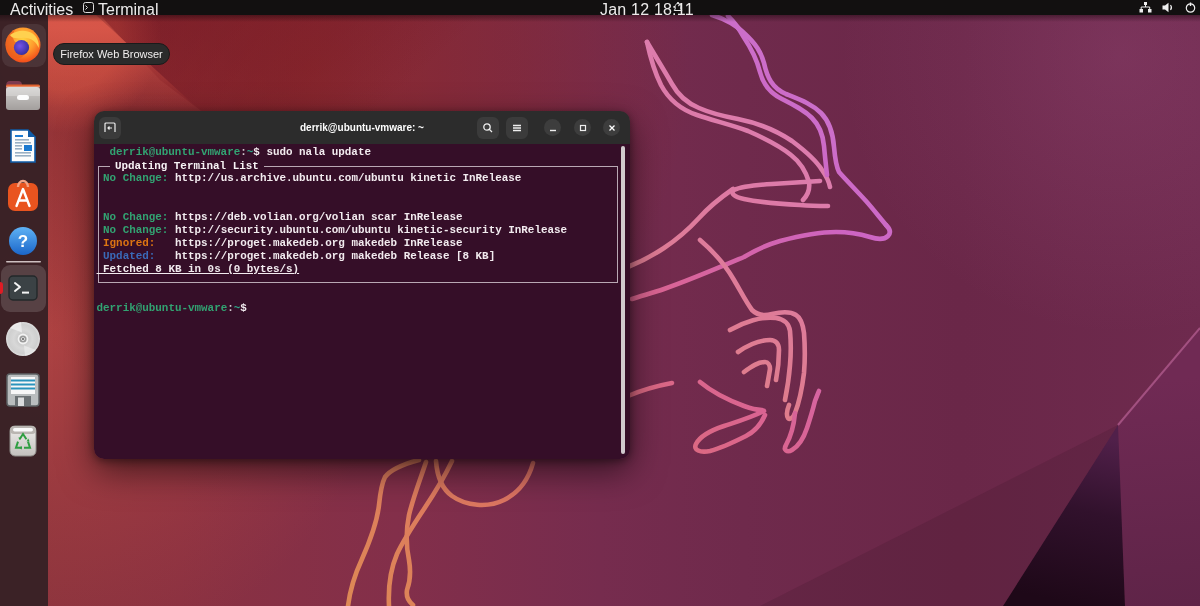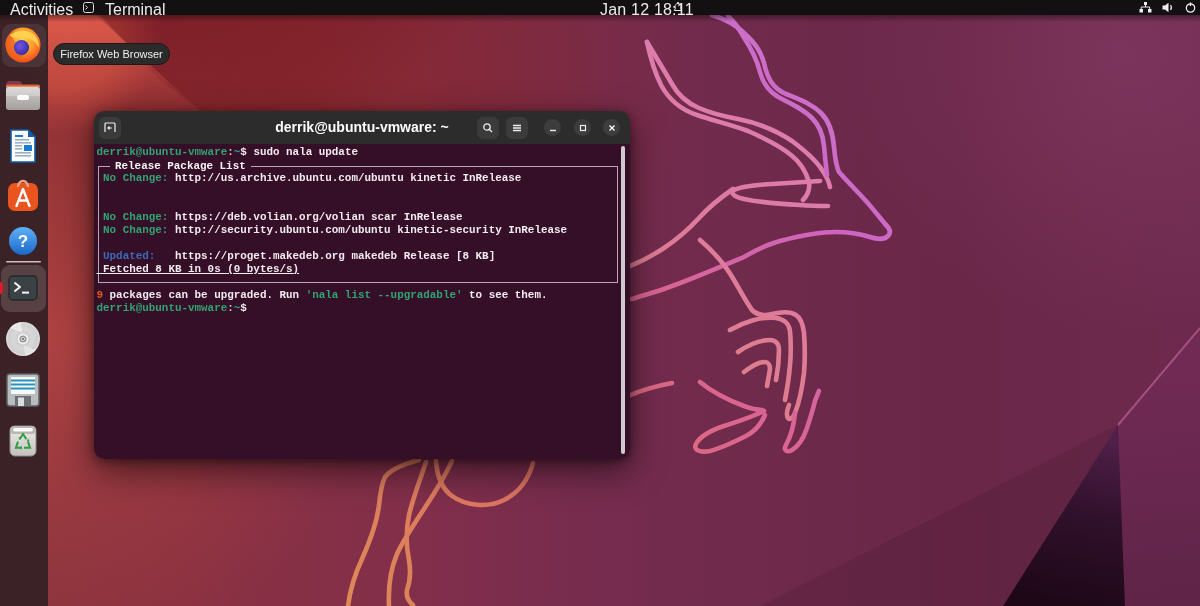--- a/index.html
+++ b/index.html
@@ -2,31 +2,31 @@
 <html><head>
 <meta charset="utf-8">
 <style>
   html,body{margin:0;padding:0;width:1200px;height:606px;overflow:hidden;background:#000;}
   *{box-sizing:border-box;}
   body{font-family:"Liberation Sans",sans-serif;position:relative;}
   #wall{position:absolute;left:0;top:0;z-index:0;}
   
   #topbar{position:absolute;left:0;top:0;width:1200px;height:15px;background:#121010;z-index:30;color:#eceaea;font-size:16px;}
   #topbar .act{position:absolute;left:10px;top:1px;}
-  #topbar .appname{position:absolute;left:98px;top:1px;margin-left:7px;}
+  #topbar .appname{position:absolute;left:98px;top:1px;}
   #topbar .clock{position:absolute;left:600px;top:1px;letter-spacing:0.2px;}
   #barshadow{position:absolute;left:0;top:15px;width:1200px;height:7px;z-index:29;background:linear-gradient(rgba(20,5,10,0.45),rgba(20,5,10,0));}
   
   #dock{position:absolute;left:0;top:15px;width:48px;height:591px;background:rgba(55,33,37,0.96);z-index:20;}
   
   #tooltip{position:absolute;left:53px;top:31px;width:117px;height:22px;background:#2b2b2b;border:1px solid #1a1a1a;border-radius:11px;z-index:40;color:#f0eeee;font-size:11px;line-height:21px;text-align:center;margin-top:12px;}
   
   #term{position:absolute;left:94px;top:111px;width:536px;height:348px;z-index:25;border-radius:10px;box-shadow:0 12px 34px rgba(0,0,0,0.55),0 2px 8px rgba(0,0,0,0.4);}
   #thead{position:absolute;left:0;top:0;width:536px;height:33px;background:#2c2c2c;border-radius:10px 10px 0 0;}
-  #ttitle{position:absolute;left:0;top:0;width:536px;height:33px;line-height:33px;text-align:center;color:#fdfdfd;font-size:14px;font-weight:bold;}
+  #ttitle{position:absolute;left:0;top:0;width:536px;height:33px;line-height:33px;text-align:center;color:#fdfdfd;font-size:10px;font-weight:bold;}
   .hbtn{position:absolute;top:6px;width:22px;height:22px;background:#3b3b3b;border-radius:6px;}
   .cbtn{position:absolute;top:8px;width:17px;height:17px;background:#3d3d3d;border-radius:50%;}
   #tbody{position:absolute;left:0;top:33px;width:536px;height:315px;background:#350e28;border-radius:0 0 10px 10px;}
   #scrollbar{position:absolute;left:527px;top:2px;width:4px;height:308px;background:#cfc9cd;border-radius:2px;}
   
   .trow{position:absolute;left:2.5px;white-space:pre;font-family:"Liberation Mono",monospace;font-size:10.9px;font-weight:700;line-height:13px;color:#f2ebef;}
   .g{color:#32a372;} .o{color:#dd7512;} .b{color:#3a6ab8;} .r{color:#e0591c;}
   .t{color:#2fa78a;} .w{color:#f2ebef;} .gy{color:#cfc4cc;}
   #nalabox{position:absolute;left:3.5px;top:21.5px;width:520px;height:117px;border:1px solid #b9a8b4;}
   #nalatitle{position:absolute;left:16px;top:15.5px;background:#350e28;padding:0 5px;font-family:"Liberation Mono",monospace;font-size:10.9px;font-weight:700;color:#f7f3f5;line-height:12px;z-index:2;}
@@ -318,23 +318,23 @@
         <rect x="3.5" y="3.5" width="5" height="5" fill="none" stroke="#eee" stroke-width="1.2"></rect>
       </svg>
     <div class="cbtn" style="left:509px;"></div>
     <svg style="position:absolute;left:512px;top:11px" width="12" height="12" viewBox="0 0 12 12">
         <path d="M3.5,3.5 L8.5,8.5 M8.5,3.5 L3.5,8.5" stroke="#fff" stroke-width="1.3"></path>
       </svg>
   </div>
   <div id="tbody">
     <div id="scrollbar"></div>
     <div id="nalabox"></div>
-    <div id="nalatitle">Release Package List</div>
-    <div class="trow" style="top:2px;"><span class="g">derrik@ubuntu-vmware</span><span class="gy">:</span><span class="t">~</span><span class="w">$ sudo nala update</span></div>
+    <div id="nalatitle">Updating Terminal List</div>
+    <div class="trow" style="top:2px;margin-left:13px;"><span class="g">derrik@ubuntu-vmware</span><span class="gy">:</span><span class="t">~</span><span class="w">$ sudo nala update</span></div>
     <div class="trow" style="top:28px;"><span class="g"> No Change:</span> http://us.archive.ubuntu.com/ubuntu kinetic InRelease</div>
     <div class="trow" style="top:67px;"><span class="g"> No Change:</span> https://deb.volian.org/volian scar InRelease</div>
     <div class="trow" style="top:80px;"><span class="g"> No Change:</span> http://security.ubuntu.com/ubuntu kinetic-security InRelease</div>
+    <div class="trow" style="top:93px;"><span class="o"> Ignored:  </span> https://proget.makedeb.org makedeb InRelease</div>
     <div class="trow" style="top:106px;"><span class="b"> Updated:  </span> https://proget.makedeb.org makedeb Release [8 KB]</div>
     <div class="trow" style="top:119px;text-decoration:underline;"> Fetched 8 KB in 0s (0 bytes/s)</div>
-    <div class="trow" style="top:145px;"><span class="r">9</span> packages can be upgraded. Run <span class="g">'nala list --upgradable'</span> to see them.</div>
     <div class="trow" style="top:158px;"><span class="g">derrik@ubuntu-vmware</span><span class="gy">:</span><span class="t">~</span><span class="w">$</span></div>
   </div>
 </div>
 
 </body></html>

